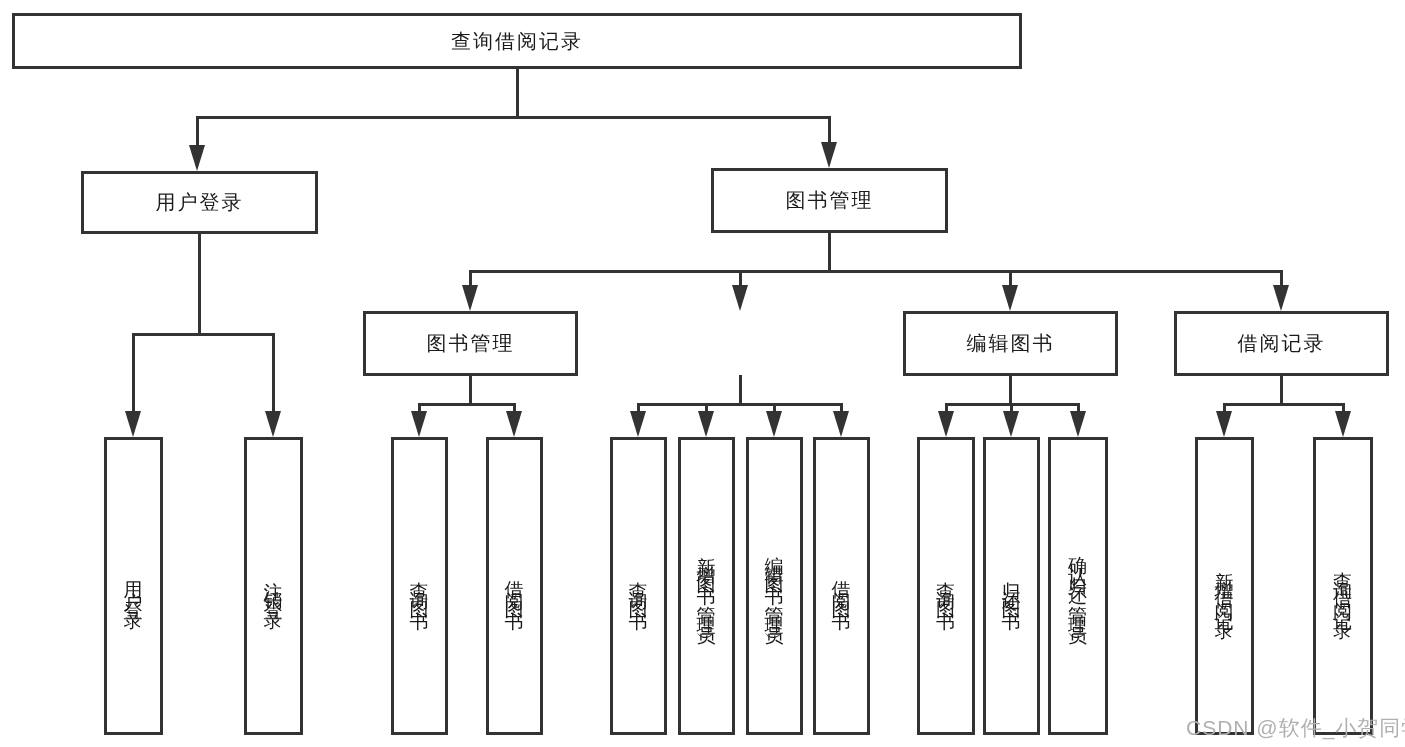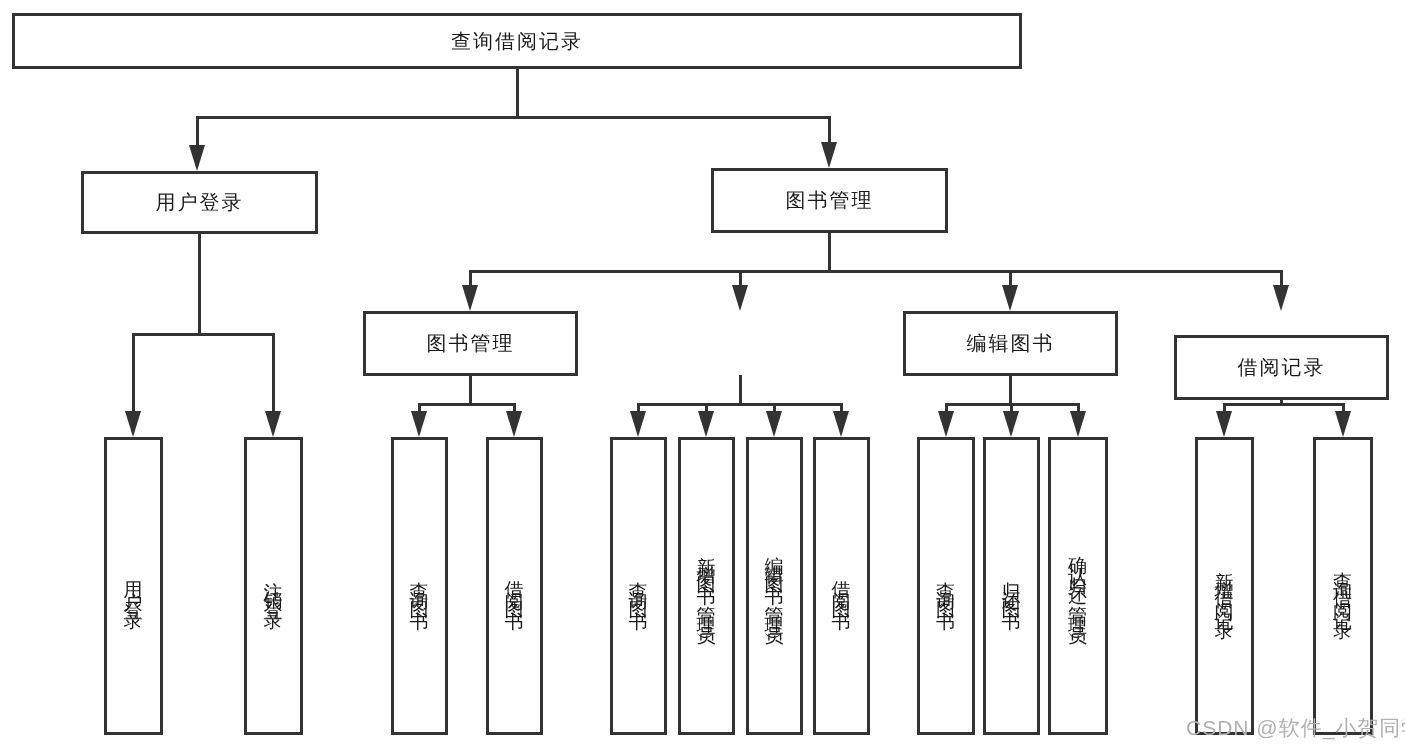--- a/index.html
+++ b/index.html
@@ -43,21 +43,21 @@
   <div class="box" style="left:711px;top:168px;width:237px;height:65px;">
     <span class="h-label">图书管理</span>
   </div>
 
   <div class="box" style="left:363px;top:311px;width:215px;height:65px;">
     <span class="h-label">图书管理</span>
   </div>
   <div class="box" style="left:903px;top:311px;width:215px;height:65px;">
     <span class="h-label">编辑图书</span>
   </div>
-  <div class="box" style="left:1174px;top:311px;width:215px;height:65px;margin-top:24px;">
+  <div class="box" style="left:1174px;top:311px;width:215px;height:65px;">
     <span class="h-label">借阅记录</span>
   </div>
 
   <div class="box leaf" style="left:104px;top:437px;width:59px;height:298px;">
     <span class="v-label">用户登录</span>
   </div>
   <div class="box leaf" style="left:244px;top:437px;width:59px;height:298px;">
     <span class="v-label">注销登录</span>
   </div>
 

